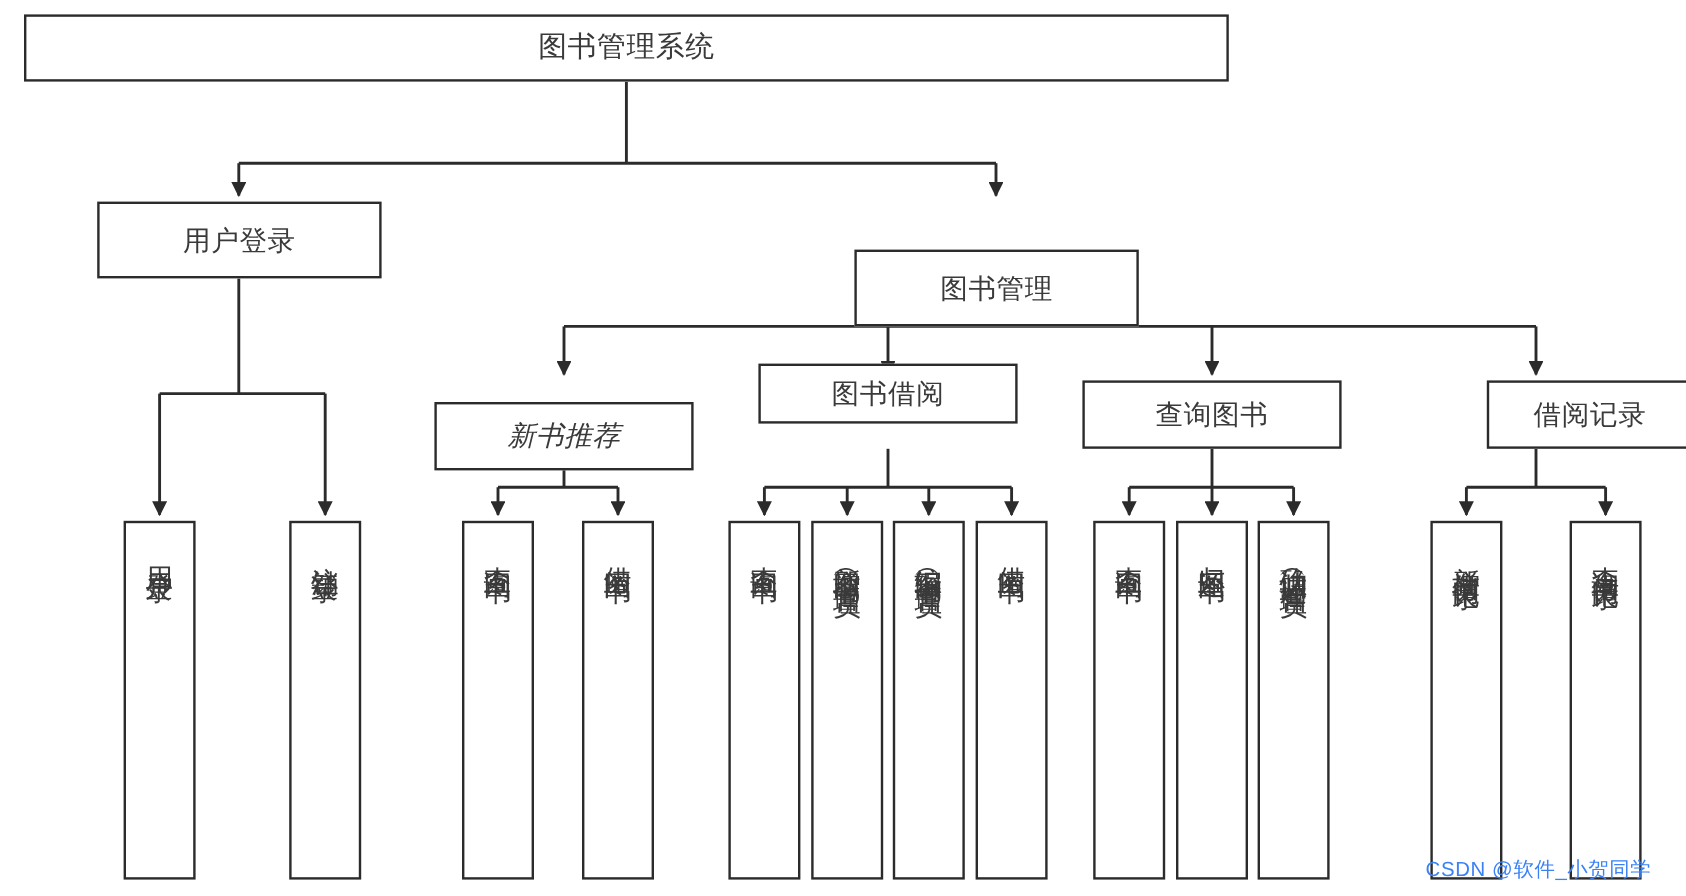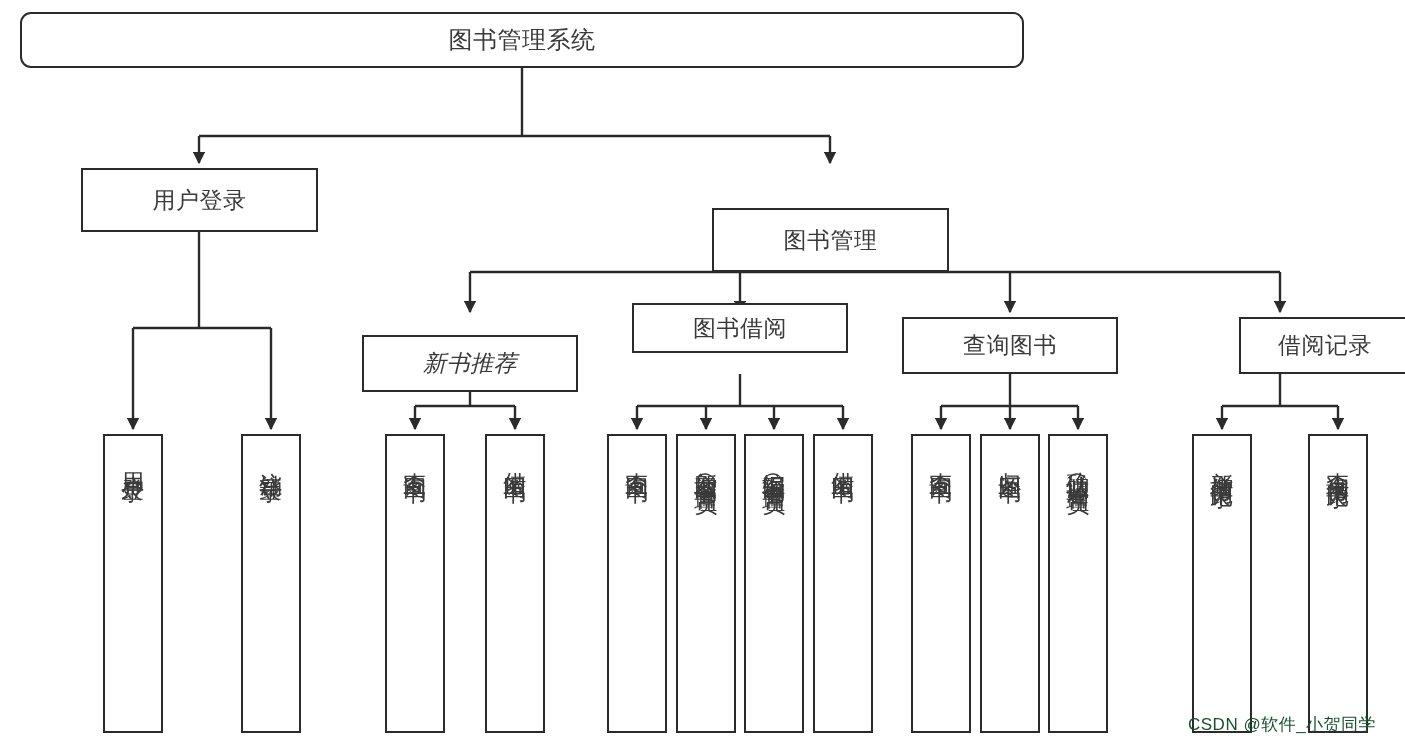--- a/index.html
+++ b/index.html
@@ -59,21 +59,21 @@
   .node-v .node-label {
     writing-mode: vertical-rl;
     text-orientation: upright;
     font-size: 23px;
     line-height: 1.32;
     letter-spacing: 3px;
     white-space: nowrap;
   }
   .watermark {
     position: absolute;
-    color: #14532d;
+    color: #3b82f6;
     font-size: 17px;
     letter-spacing: 0.5px;
     z-index: 3;
     white-space: nowrap;
     user-select: none;
   }
 </style>
 </head>
 <body>
 
@@ -122,21 +122,21 @@
       <path d="M 1010 406 L 1010 429" marker-end="url(#arrow)"></path>
       <path d="M 1078 406 L 1078 429" marker-end="url(#arrow)"></path>
 
       <path d="M 1280 374 L 1280 406"></path>
       <path d="M 1222 406 L 1338 406"></path>
       <path d="M 1222 406 L 1222 429" marker-end="url(#arrow)"></path>
       <path d="M 1338 406 L 1338 429" marker-end="url(#arrow)"></path>
     </g>
   </svg>
 
-  <div class="node node-h node-root" style="left:20px; top:12px; width:1004px; height:56px;border-radius:11px;">
+  <div class="node node-h node-root" style="left:20px; top:12px; width:1004px; height:56px;">
     <span class="node-label">图书管理系统</span>
   </div>
 
   <div class="node node-h" style="left:81px; top:168px; width:237px; height:64px;">
     <span class="node-label">用户登录</span>
   </div>
 
   <div class="node node-h" style="left:712px; top:168px; width:237px; height:64px;margin-top:40px;">
     <span class="node-label">图书管理</span>
   </div>

